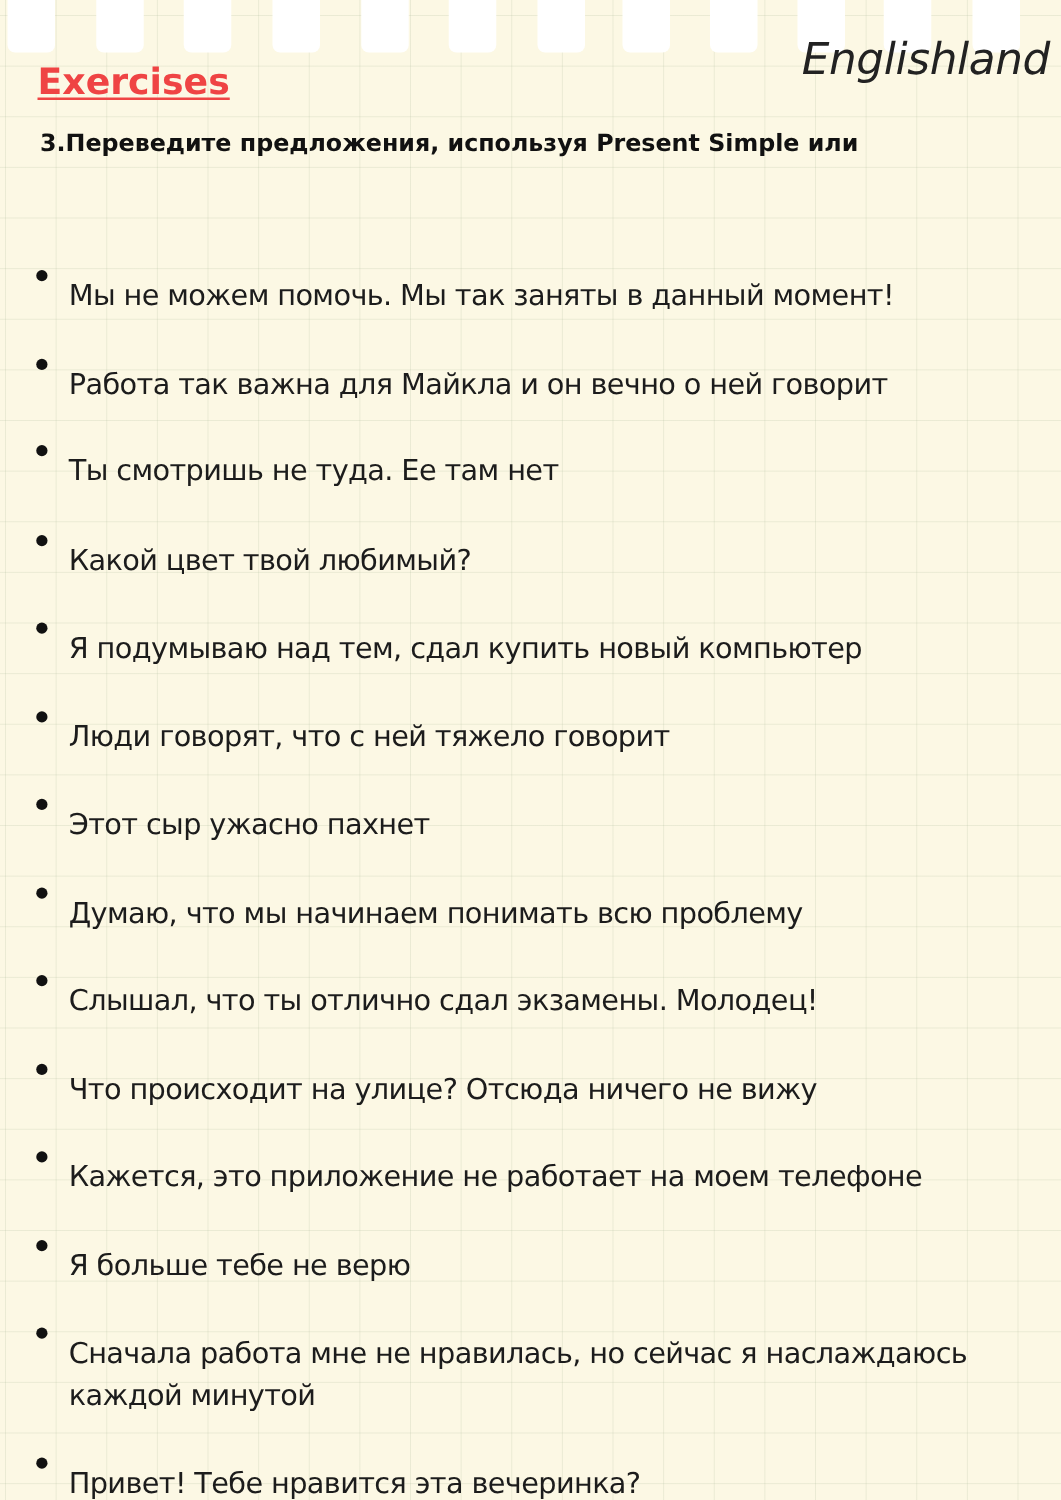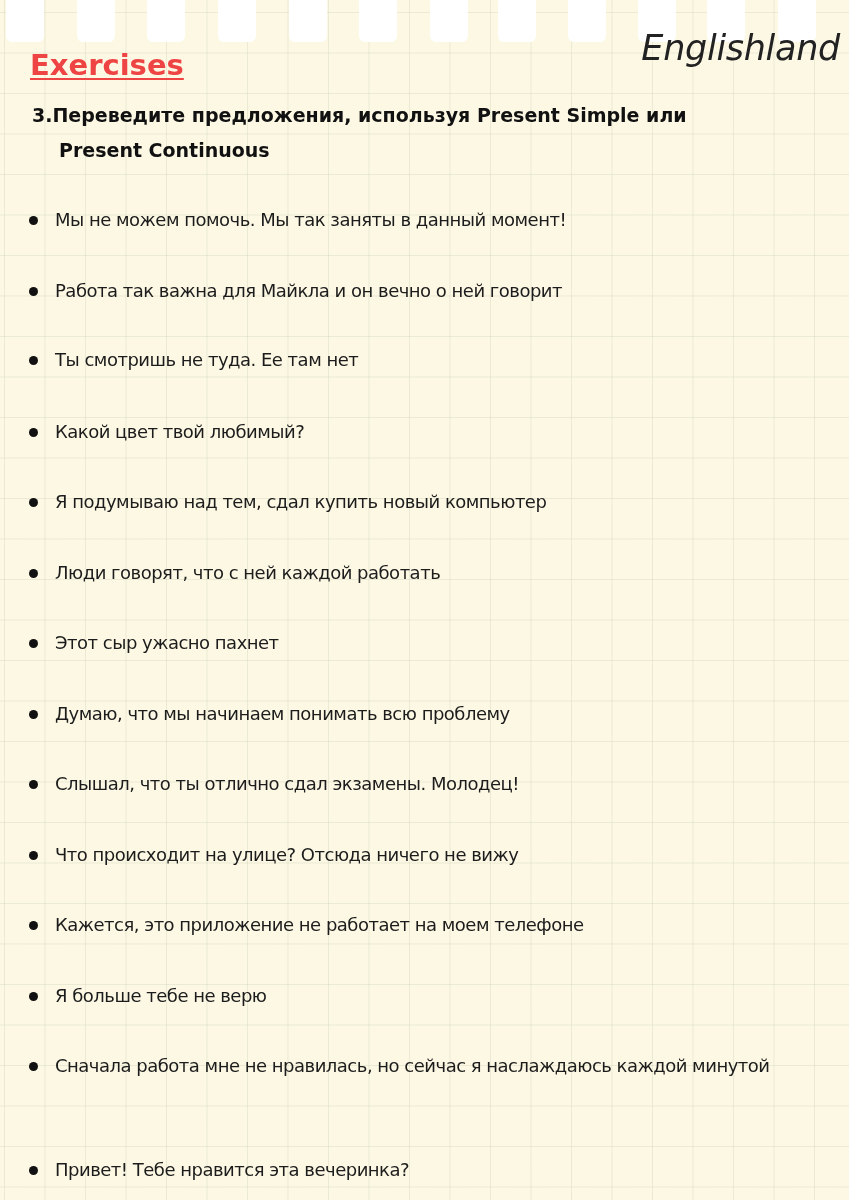--- a/index.html
+++ b/index.html
@@ -40,22 +40,22 @@
   .task .l2 { display: block; padding-left: 27px; }
   .list { position: absolute; left: 0; top: 0; width: 849px; }
   .item { position: absolute; left: 0; width: 849px; }
   .bullet {
     position: absolute; left: 29px; width: 9px; height: 9px;
     border-radius: 50%; background: #111;
   }
   .text {
     position: absolute; left: 55px; width: 760px;
     font-family: "DejaVu Sans", sans-serif;
-    font-size: 18px; line-height: 34px; color: #1c1c1c;
-    font-weight: normal; letter-spacing: -0.5px;
+    font-size: 23px; line-height: 34px; color: #1c1c1c;
+    font-weight: normal; letter-spacing: -0.5px; margin-top: 17px;
   }
 </style>
 </head>
 <body>
 
 <div class="tabs">
   <div class="tab" style="left:6px"></div>
   <div class="tab" style="left:77px"></div>
   <div class="tab" style="left:147px"></div>
   <div class="tab" style="left:218px"></div>
@@ -68,21 +68,20 @@
   <div class="tab" style="left:707px"></div>
   <div class="tab" style="left:778px"></div>
 </div>
 
 <div class="brand">Englishland</div>
 
 <div class="title">Exercises</div>
 
 <div class="task">
   <span>3.Переведите предложения, используя Present Simple или</span>
-  <span class="l2">Present Continuous</span>
 </div>
 
 <div class="list">
   <div class="item" style="top:203px">
     <span class="bullet" style="top:13px"></span>
     <span class="text">Мы не можем помочь. Мы так заняты в данный момент!</span>
   </div>
   <div class="item" style="top:274px">
     <span class="bullet" style="top:13px"></span>
     <span class="text">Работа так важна для Майкла и он вечно о ней говорит</span>
@@ -94,21 +93,21 @@
   <div class="item" style="top:415px">
     <span class="bullet" style="top:13px"></span>
     <span class="text">Какой цвет твой любимый?</span>
   </div>
   <div class="item" style="top:485px">
     <span class="bullet" style="top:13px"></span>
     <span class="text">Я подумываю над тем, сдал купить новый компьютер</span>
   </div>
   <div class="item" style="top:556px">
     <span class="bullet" style="top:13px"></span>
-    <span class="text">Люди говорят, что с ней каждой работать</span>
+    <span class="text">Люди говорят, что с ней тяжело говорит</span>
   </div>
   <div class="item" style="top:626px">
     <span class="bullet" style="top:13px"></span>
     <span class="text">Этот сыр ужасно пахнет</span>
   </div>
   <div class="item" style="top:697px">
     <span class="bullet" style="top:13px"></span>
     <span class="text">Думаю, что мы начинаем понимать всю проблему</span>
   </div>
   <div class="item" style="top:767px">

